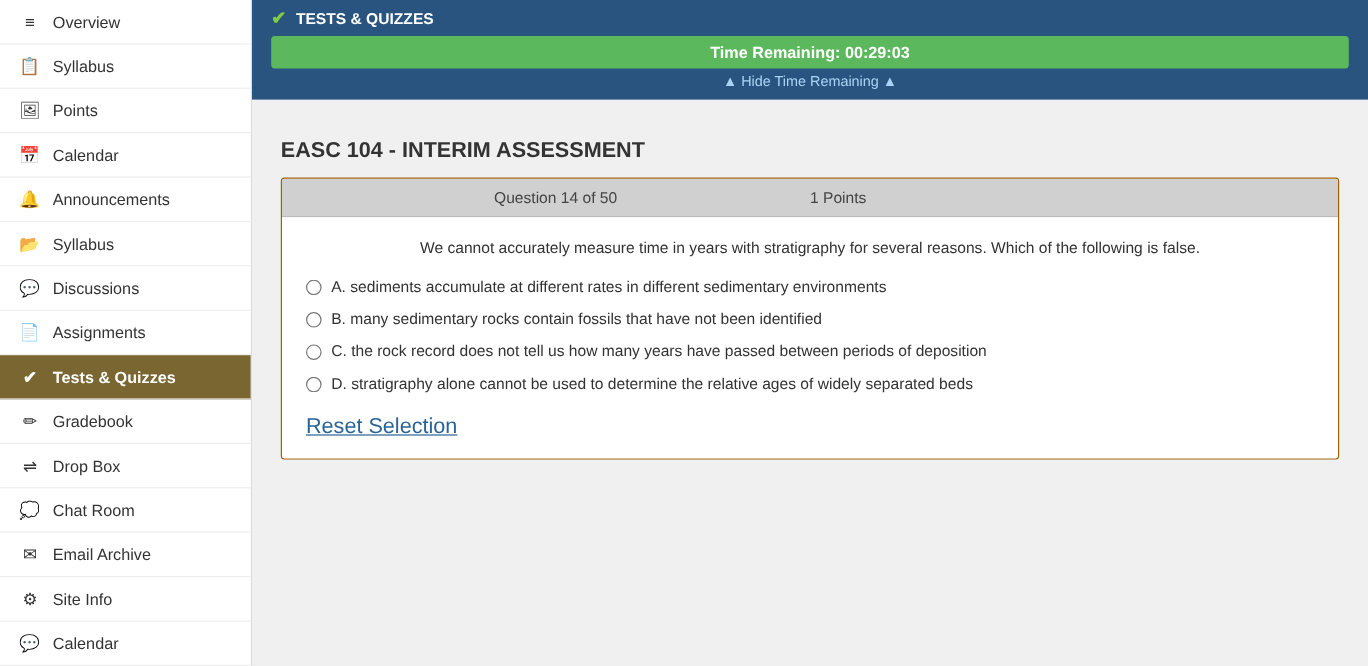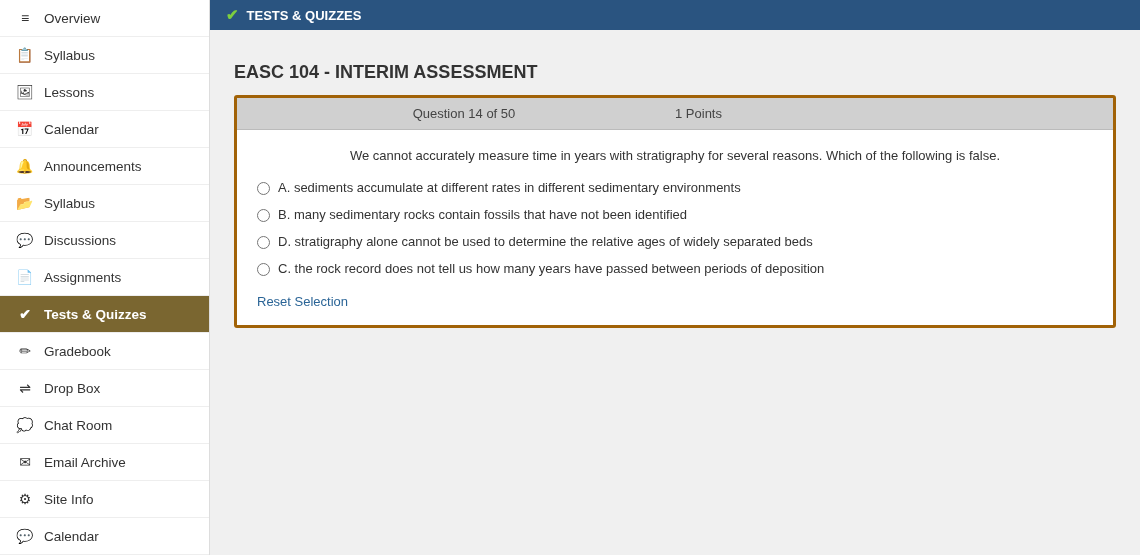--- a/index.html
+++ b/index.html
@@ -109,21 +109,21 @@
     }
     .part-label {
       font-size: 13px;
       color: #555;
       margin-bottom: 16px;
     }
 
     
     .question-card {
       background: #e8e8e8;
-      border: 3px solid #a16207;
+      border: 1px solid #a16207;
       border-radius: 3px;
       overflow: hidden;
     }
     .question-header {
       display: flex;
       align-items: center;
       background: #d0d0d0;
       padding: 8px 16px;
       border-bottom: 1px solid #bbb;
     }
@@ -156,42 +156,43 @@
       font-size: 13px;
       color: #333;
       cursor: pointer;
     }
     .answer-option input[type="radio"] {
       margin-right: 8px;
       margin-top: 2px;
     }
     .reset-link {
       color: #2a6496;
-      font-size: 13px;
+      text-decoration: underline;
+      font-size: 18px;
       cursor: pointer;
       margin-top: 6px;
       display: inline-block;
     }
   </style>
 </head>
 <body>
 
 <div class="sidebar">
 
 <div class="sidebar-item">
       <span class="icon">≡</span>
       <span>Overview</span>
     </div>
     <div class="sidebar-item">
       <span class="icon">📋</span>
       <span>Syllabus</span>
     </div>
     <div class="sidebar-item">
       <span class="icon">🖼</span>
-      <span>Lessons</span>
+      <span>Points</span>
     </div>
     <div class="sidebar-item">
       <span class="icon">📅</span>
       <span>Calendar</span>
     </div>
     <div class="sidebar-item">
       <span class="icon">🔔</span>
       <span>Announcements</span>
     </div>
     <div class="sidebar-item">
@@ -236,20 +237,28 @@
     </div>
   </div>
 
 <div class="main">
 
   <div class="header-bar">
     <span class="checkmark">✔</span>
     <span>TESTS &amp; QUIZZES</span>
   </div>
 
+  <div class="timer-section">
+    <div class="timer-bar">
+      <span>Time Remaining: 00:29:03</span>
+    </div>
+    <div class="hide-time">
+      <span>▲ Hide Time Remaining ▲</span>
+    </div>
+  </div>
 
   <div class="content">
     <div class="assessment-title">EASC 104 - INTERIM ASSESSMENT</div>
 
     <div class="question-card">
       <div class="question-header">
         <div class="question-number">Question 14 of 50</div>
         <div class="question-points">1 Points</div>
       </div>
       <div class="question-body">
@@ -259,26 +268,26 @@
 
         <div class="answer-option">
       <input type="radio" name="q14" value="A" style="">
       <span>A. sediments accumulate at different rates in different sedimentary environments</span>
     </div>
             <div class="answer-option">
       <input type="radio" name="q14" value="B" style="">
       <span>B. many sedimentary rocks contain fossils that have not been identified</span>
     </div>
             <div class="answer-option">
+      <input type="radio" name="q14" value="C" style="">
+      <span>C. the rock record does not tell us how many years have passed between periods of deposition</span>
+    </div>
+            <div class="answer-option">
       <input type="radio" name="q14" value="D" style="">
       <span>D. stratigraphy alone cannot be used to determine the relative ages of widely separated beds</span>
     </div>
-            <div class="answer-option">
-      <input type="radio" name="q14" value="C" style="">
-      <span>C. the rock record does not tell us how many years have passed between periods of deposition</span>
-    </div>
           </div>
 
         <a class="reset-link">Reset Selection</a>
       </div>
     </div>
   </div>
 </div>
 
 </body></html>

